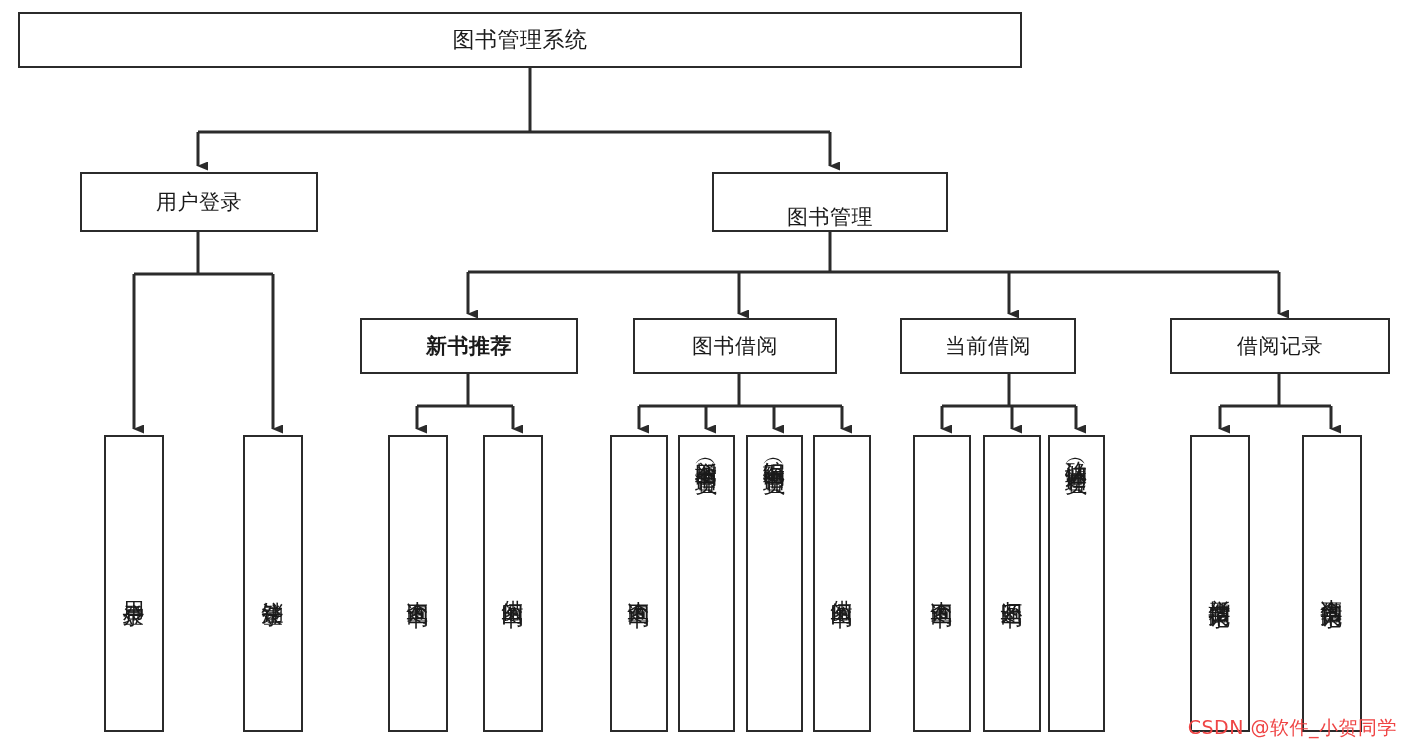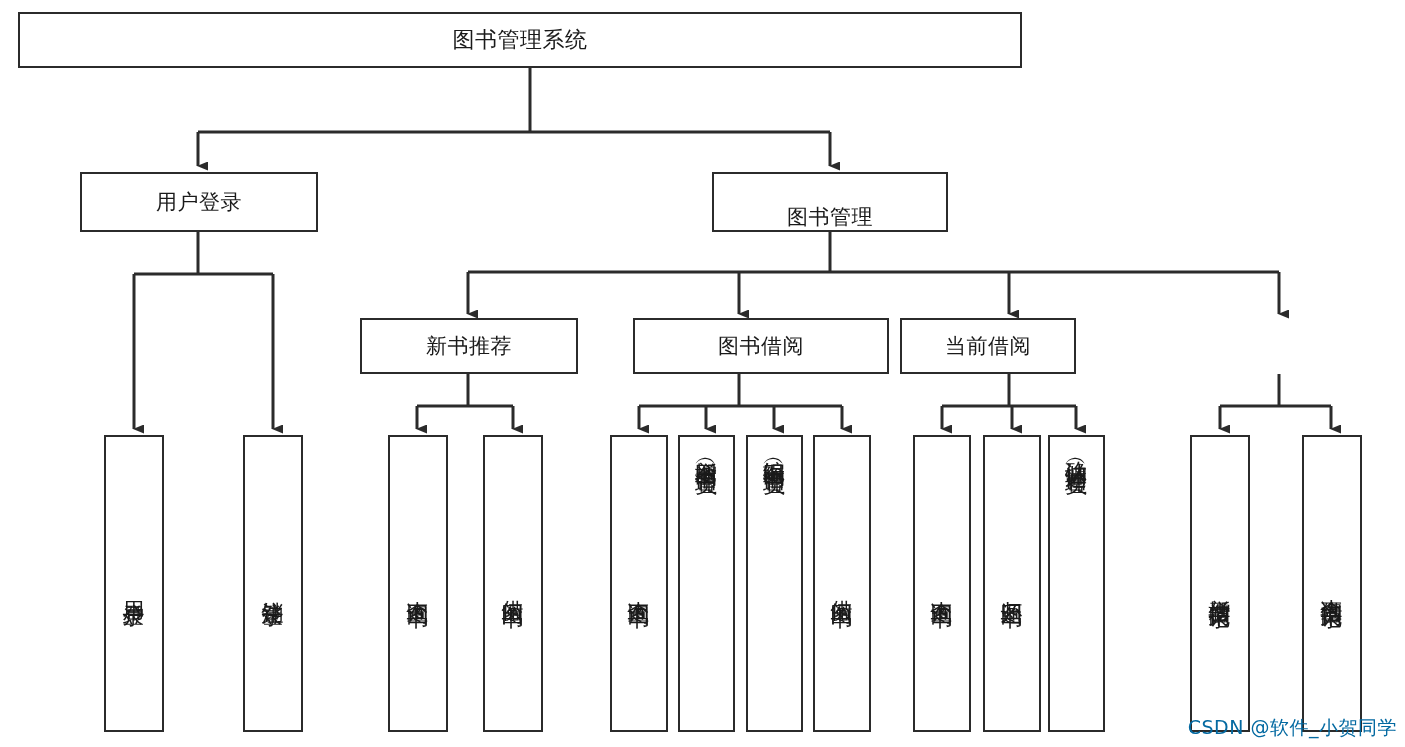--- a/index.html
+++ b/index.html
@@ -61,21 +61,21 @@
     text-align: start;
   }
   .node.vertical.mid .node-label {
     align-self: center;
   }
   #watermark {
     position: absolute;
     right: 8px;
     bottom: 6px;
     font-size: 19px;
-    color: #0369a1;
+    color: #ef4444;
     letter-spacing: 0.5px;
     white-space: nowrap;
     pointer-events: none;
   }
 </style>
 </head>
 <body>
 
 <div id="diagram-root">
 
@@ -134,32 +134,35 @@
   </div>
 
   <div class="node horizontal" style="left:80px; top:172px; width:238px; height:60px;">
     <span class="node-label">用户登录</span>
   </div>
 
   <div class="node horizontal" style="left:712px; top:172px; width:236px; height:60px;align-items:flex-end;">
     <span class="node-label">图书管理</span>
   </div>
 
-  <div class="node horizontal" style="left:360px; top:318px; width:218px; height:56px;">
+  <div class="node horizontal" style="left:360px; top:318px; width:218px; height:56px;font-weight:bold;">
     <span class="node-label">新书推荐</span>
   </div>
 
-  <div class="node horizontal" style="left:633px; top:318px; width:256px; height:56px;">
+  <div class="node horizontal" style="left:633px; top:318px; width:204px; height:56px;">
     <span class="node-label">图书借阅</span>
   </div>
 
   <div class="node horizontal" style="left:900px; top:318px; width:176px; height:56px;">
     <span class="node-label">当前借阅</span>
   </div>
 
+  <div class="node horizontal" style="left:1170px; top:318px; width:220px; height:56px;">
+    <span class="node-label">借阅记录</span>
+  </div>
 
   <div class="node vertical mid" style="left:104px; top:435px; width:60px; height:297px;">
     <span class="node-label">用户登录</span>
   </div>
 
   <div class="node vertical mid" style="left:243px; top:435px; width:60px; height:297px;">
     <span class="node-label">注销登录</span>
   </div>
 
   <div class="node vertical mid" style="left:388px; top:435px; width:60px; height:297px;">

